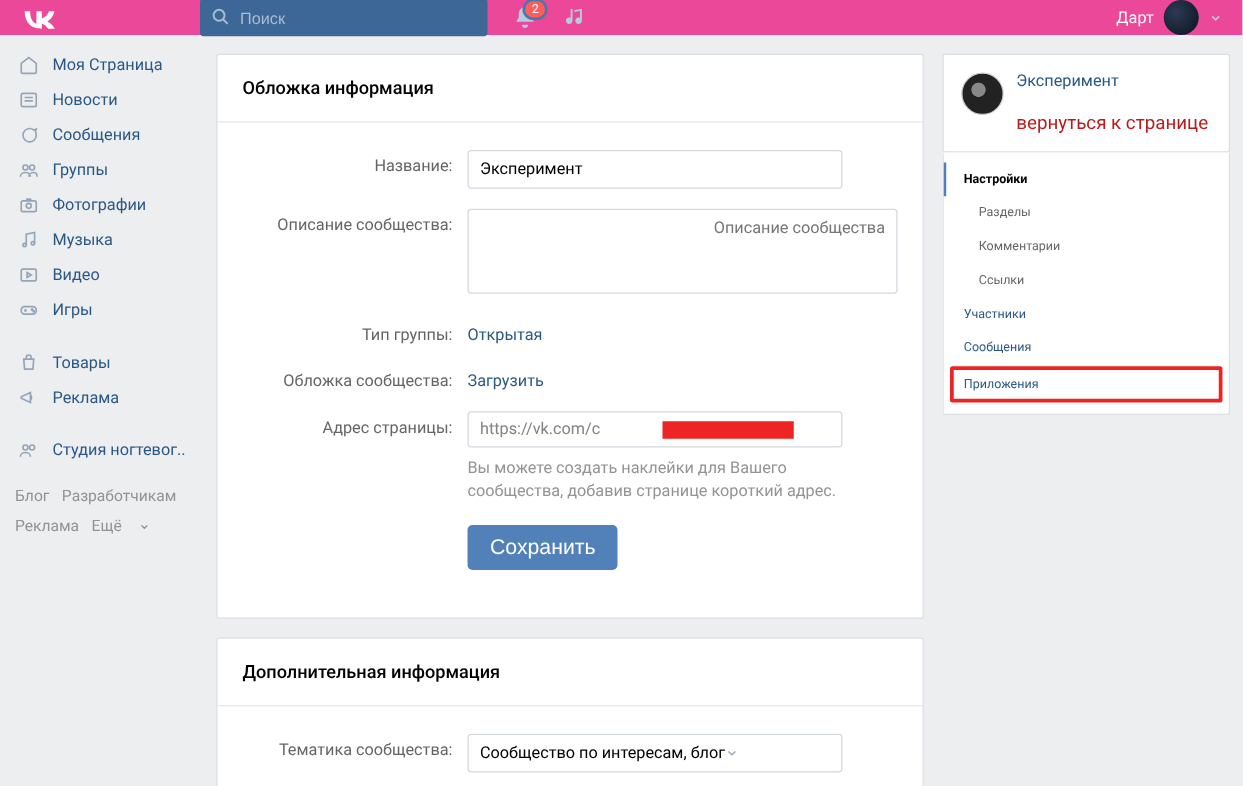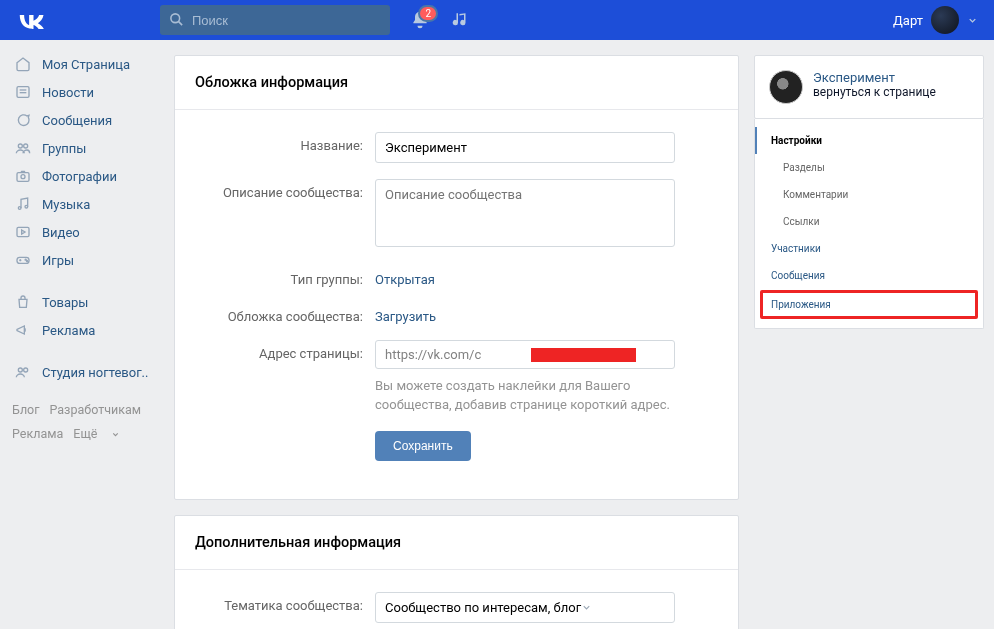--- a/index.html
+++ b/index.html
@@ -1,17 +1,17 @@
 <!DOCTYPE html>
 <html><head>
 <meta charset="utf-8">
 <style>
 * { margin: 0; padding: 0; box-sizing: border-box; }
 body { font-family: -apple-system, BlinkMacSystemFont, "Segoe UI", Roboto, Helvetica, Arial, sans-serif; font-size: 13px; background: #edeef0; color: #000; }
-.header { background: #1d4ed8; height: 40px; display: flex; align-items: center; padding: 0 10px; }
+.header { background: #ec4899; height: 28px; display: flex; align-items: center; padding: 0 10px; }
 .logo { width: 150px; padding-left: 6px; }
 .logo svg { display:block; }
 .search-box { position: relative; width: 230px; }
 .search-box input { width: 100%; height: 30px; background: #3d6796; border: none; border-radius: 3px; padding: 0 10px 0 32px; color: #fff; font-size: 13px; outline: none; }
 .search-box input::placeholder { color: #a9bdd4; }
 .search-icon-wrap { position: absolute; left: 9px; top: 7px; color: #a9bdd4; }
 .header-icons { display: flex; align-items: center; margin-left: 20px; gap: 22px; }
 .header-icons .icon { position: relative; color: #b8cae0; }
 .badge { position: absolute; top: -5px; right: -8px; background: #ff5c5c; color: #fff; border-radius: 10px; font-size: 10px; padding: 1px 5px; border: 2px solid #4a76a8; line-height: 11px; }
 .header-user { margin-left: auto; display: flex; align-items: center; color: #fff; font-size: 13px; cursor: pointer; padding-right:6px;}
@@ -31,28 +31,28 @@
 .panel-body { padding: 22px 20px; }
 .form-row { display: flex; align-items: flex-start; margin-bottom: 16px; }
 .form-row .lbl { width: 180px; text-align: right; padding-right: 12px; padding-top: 6px; color: #656565; font-size: 13px; }
 .form-row .ctl { flex: 1; }
 .text-input { width: 300px; border: 1px solid #d3d9de; border-radius: 3px; padding: 7px 9px; font-size: 13px; color: #000; font-family: inherit;}
 textarea.text-input { height: 68px; resize: none; }
 .link-val { color: #2a5885; font-size: 13px; cursor: pointer; display:inline-block; padding-top:6px;}
 .addr-wrap { width: 300px; border: 1px solid #d3d9de; border-radius: 3px; display:flex; align-items:center; padding:6px 9px; font-size:13px; color:#828282;gap:48px;}
 .addr-wrap .redact { background:#ee2424; height:14px; flex:1; max-width:105px; margin-left:2px;}
 .hint { color: #939393; font-size: 13px; margin-top: 8px; line-height: 1.45; width:320px;}
-.btn-primary { background: #5181b8; color: #fff; border: none; border-radius: 4px; padding: 8px 18px; font-size: 12px; cursor: pointer; }
+.btn-primary { background: #5181b8; color: #fff; border: none; border-radius: 4px; padding: 8px 18px; font-size: 17px; cursor: pointer; }
 .select-ctl { width: 300px; border: 1px solid #d3d9de; border-radius: 3px; padding: 7px 9px; font-size: 13px; color:#000; display:flex; justify-content:flex-start; align-items:center; cursor:pointer;}
 .select-ctl .chev { color:#9aa7b5; }
 .right { width: 230px; }
 .community-head { background: #fff; border:1px solid #dbdee3; border-radius:2px; padding: 14px 14px; display:flex; gap:10px; align-items:flex-start;}
 .community-head .avatar { width:34px; height:34px; border-radius:50%; background: #333 radial-gradient(circle at 40% 40%, #888 20%, #222 22%); flex-shrink:0; border:1px solid #ccc;}
 .community-head .name { color:#2a5885; font-size:13px; }
-.community-head .sub { color:#0f172a; font-size:12px; margin-top:0;}
+.community-head .sub { color:#b91c1c; font-size:15px; margin-top:16px;}
 .settings-menu { background:#fff; border:1px solid #dbdee3; border-top:none; border-radius:0 0 2px 2px; padding:8px 0;}
 .sm-item { padding: 8px 16px; font-size:10px; color:#2a5885; cursor:pointer; }
 .sm-item.sub { padding-left: 28px; color:#656565; }
 .sm-item.active { font-weight: 700; color:#000; border-left: 2px solid #5181b8; padding-left:14px; }
 .sm-item.hl { outline: 3px solid #ee2424; outline-offset: -2px; margin: 2px 6px 2px 6px; padding: 8px 10px; border-radius:1px;}
 svg{display:block;}
 </style>
 </head>
 <body>
 
@@ -216,21 +216,21 @@
     <div class="center">
       <div class="panel">
         <div class="panel-title">Обложка информация</div>
         <div class="panel-body">
           <div class="form-row">
             <div class="lbl">Название:</div>
             <div class="ctl"><input class="text-input" type="text" value="Эксперимент" style=""></div>
           </div>
           <div class="form-row">
             <div class="lbl">Описание сообщества:</div>
-            <div class="ctl"><textarea class="text-input" style="width: 300px;" placeholder="Описание сообщества"></textarea></div>
+            <div class="ctl"><textarea class="text-input" style="width: 344px; text-align: right;" placeholder="Описание сообщества"></textarea></div>
           </div>
           <div class="form-row">
             <div class="lbl">Тип группы:</div>
             <div class="ctl"><span class="link-val">Открытая</span></div>
           </div>
           <div class="form-row">
             <div class="lbl">Обложка сообщества:</div>
             <div class="ctl"><span class="link-val">Загрузить</span></div>
           </div>
           <div class="form-row">

